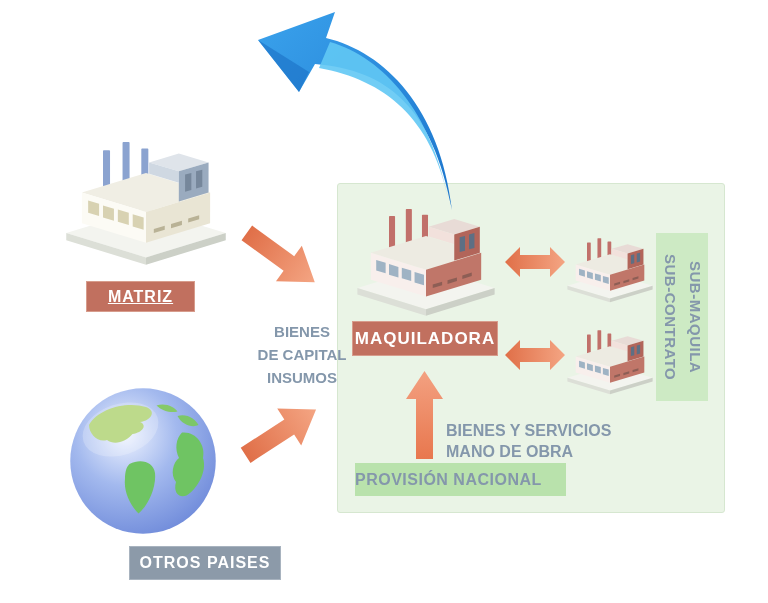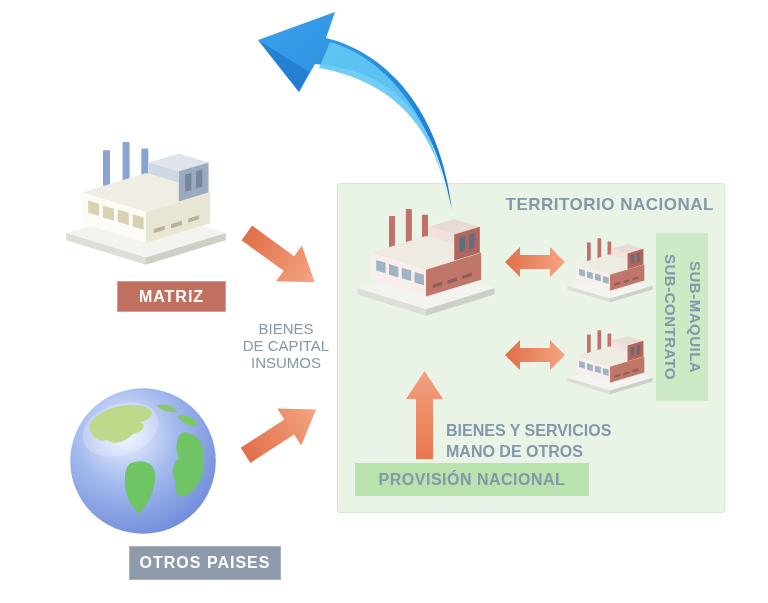--- a/index.html
+++ b/index.html
@@ -7,44 +7,44 @@
           font-family:"Liberation Sans", sans-serif;}
   .abs{position:absolute;}
   .pre{white-space:pre-line;}
 
   
   .export-box{left:53px;top:17px;width:197px;height:78px;background:var(--export_bg);
     border:1px solid var(--export_border);color:var(--export_text);font-weight:bold;
     font-size:20px;line-height:26px;text-align:center;display:flex;align-items:center;
     justify-content:center;}
   .chip{display:flex;align-items:center;justify-content:center;font-weight:bold;color:#fff;}
-  .chip-matriz{left:117px;top:281px;width:107px;height:29px;background:var(--chip_red);
-    border:1px solid var(--chip_red_border);font-size:16px;letter-spacing:1px;}
+  .chip-matriz{left:86px;top:281px;width:107px;height:29px;background:var(--chip_red);
+    border:1px solid var(--chip_red_border);font-size:16px;letter-spacing:1px;text-decoration:underline;}
   .chip-maquiladora{left:352px;top:321px;width:144px;height:33px;background:var(--chip_red);
     border:1px solid var(--chip_red_border);font-size:17px;letter-spacing:1px;}
   .chip-otros{left:84px;top:546px;width:150px;height:32px;background:var(--chip_gray);
     border:1px solid var(--chip_gray_border);font-size:16px;letter-spacing:1px;margin-left:45px;}
 
   .territorio-panel{left:337px;top:183px;width:386px;height:328px;background:var(--panel_green);
     border:1px solid var(--panel_green_border);border-radius:3px;}
   .territorio-label{left:500px;top:195px;width:214px;text-align:right;color:var(--text_blue_gray);
     font-weight:bold;font-size:17px;letter-spacing:0.5px;}
 
-  .bienes-capital{left:232px;top:320px;width:108px;text-align:center;color:var(--text_blue_gray);
-    font-weight:normal;font-size:15px;line-height:17px;}
+  .bienes-capital{left:248px;top:320px;width:108px;text-align:center;color:var(--text_blue_gray);
+    font-weight:bold;font-size:15px;line-height:23px;}
   .bienes-servicios{left:446px;top:420px;width:200px;text-align:left;color:var(--text_blue_gray);
     font-weight:bold;font-size:16px;line-height:21px;}
 
   .sub-chip{left:656px;top:233px;width:52px;height:168px;background:var(--chip_green_light);
     display:flex;align-items:center;justify-content:center;}
   .sub-text{writing-mode:vertical-rl;white-space:pre-line;color:var(--text_blue_gray);
     font-weight:bold;font-size:15px;line-height:1.65;letter-spacing:0.5px;text-align:center;}
 
-  .provision-chip{left:355px;top:463px;width:234px;height:33px;background:var(--chip_green);
-    display:flex;align-items:center;justify-content:center;color:var(--text_blue_gray);
+  .provision-chip{left:355px;top:463px;width:211px;height:33px;background:var(--chip_green);
+    display:flex;align-items:center;color:var(--text_blue_gray);
     font-weight:bold;font-size:16px;letter-spacing:0.5px;}
 
   
   .factory-blue{--f_chimney:#8ba3d0;--f_tallL:#cfd8e2;--f_tallR:#9aabbf;--f_tallRoof:#dfe4ea;
     --f_win:#76879b;--f_faceL:#fcfbf5;--f_faceR:#e9e5d4;--f_winL:#d8d2b2;--f_dash:#b9b296;
     --f_roof:#f0eee4;}
   .factory-red{--f_chimney:#c1706a;--f_tallL:#f2e1dc;--f_tallR:#b2655a;--f_tallRoof:#e8dbd6;
     --f_win:#5d6f84;--f_faceL:#f8efec;--f_faceR:#c07669;--f_winL:#9fb3c4;--f_dash:#8d5e55;
     --f_roof:#edebe2;}
 </style>
@@ -92,21 +92,20 @@
         <polygon points="74,93 88,97 88,112 74,108" fill="var(--f_winL)"></polygon>
         <polygon points="93,99 107,103 107,118 93,114" fill="var(--f_winL)"></polygon>
         <polygon points="120,117 134,113 134,118 120,122" fill="var(--f_dash)"></polygon>
         <polygon points="142,111 156,107 156,112 142,116" fill="var(--f_dash)"></polygon>
         <polygon points="164,104 178,100 178,105 164,109" fill="var(--f_dash)"></polygon>
       </symbol>
     </defs>
   </svg>
 
   <div class="abs territorio-panel"></div>
-  <div class="abs territorio-label">TERRITORIO NACIONAL</div>
 
 
   <svg class="abs" style="left:235px;top:8px" width="235" height="215" viewBox="0 0 235 215">
     <path d="M 23,32 L 100,4 L 91,30 C 150,44 205,100 217,202 C 197,98 152,62 80,56 L 64,84 Z" fill="url(#gradBlue)"></path>
     <path d="M 95,34 C 150,50 196,105 213,190 C 196,110 150,72 84,60 Z" fill="#62c8f4" opacity="0.9"></path>
     <path d="M 23,32 L 64,84 L 74,64 Z" fill="#1a6fc4" opacity="0.6"></path>
   </svg>
 
   <svg class="abs factory-blue" style="left:60px;top:134px" width="172" height="138" viewBox="0 0 220 170" preserveAspectRatio="none">
     <use href="#factory"></use>
@@ -140,20 +139,23 @@
 
   <svg class="abs" style="left:233px;top:398px" width="95" height="70" viewBox="0 0 95 70">
     <g transform="rotate(-33 47 35)">
       <polygon points="6,26 58,26 58,13 90,35 58,57 58,44 6,44" fill="url(#gradOr)"></polygon>
     </g>
   </svg>
 
   <svg class="abs factory-red" style="left:352px;top:202px" width="148" height="120" viewBox="0 0 220 170" preserveAspectRatio="none">
     <use href="#factory"></use>
   </svg>
+  <div class="abs chip chip-maquiladora">
+    <span>MAQUILADORA</span>
+  </div>
 
   <svg class="abs" style="left:504px;top:243px" width="62" height="38" viewBox="0 0 62 38">
     <polygon points="1,19 16,4 16,12 46,12 46,4 61,19 46,34 46,26 16,26 16,34" fill="url(#gradOr)"></polygon>
   </svg>
   <svg class="abs" style="left:504px;top:336px" width="62" height="38" viewBox="0 0 62 38">
     <polygon points="1,19 16,4 16,12 46,12 46,4 61,19 46,34 46,26 16,26 16,34" fill="url(#gradOr)"></polygon>
   </svg>
 
   <svg class="abs factory-red" style="left:564px;top:234px" width="92" height="72" viewBox="0 0 220 170" preserveAspectRatio="none">
     <use href="#factory"></use>
@@ -165,19 +167,19 @@
   <div class="abs sub-chip">
     <span class="sub-text">SUB-MAQUILA
 SUB-CONTRATO</span>
   </div>
 
   <svg class="abs" style="left:406px;top:371px" width="37" height="88" viewBox="0 0 37 88">
     <polygon points="18.5,0 37,28 27,28 27,88 10,88 10,28 0,28" fill="url(#gradOrV)"></polygon>
   </svg>
 
   <div class="abs bienes-servicios pre">BIENES Y SERVICIOS
-MANO DE OTROS</div>
+MANO DE OBRA</div>
 
   <div class="abs provision-chip">
     <span>PROVISIÓN NACIONAL</span>
   </div>
 
 </div>
 
 </body></html>

